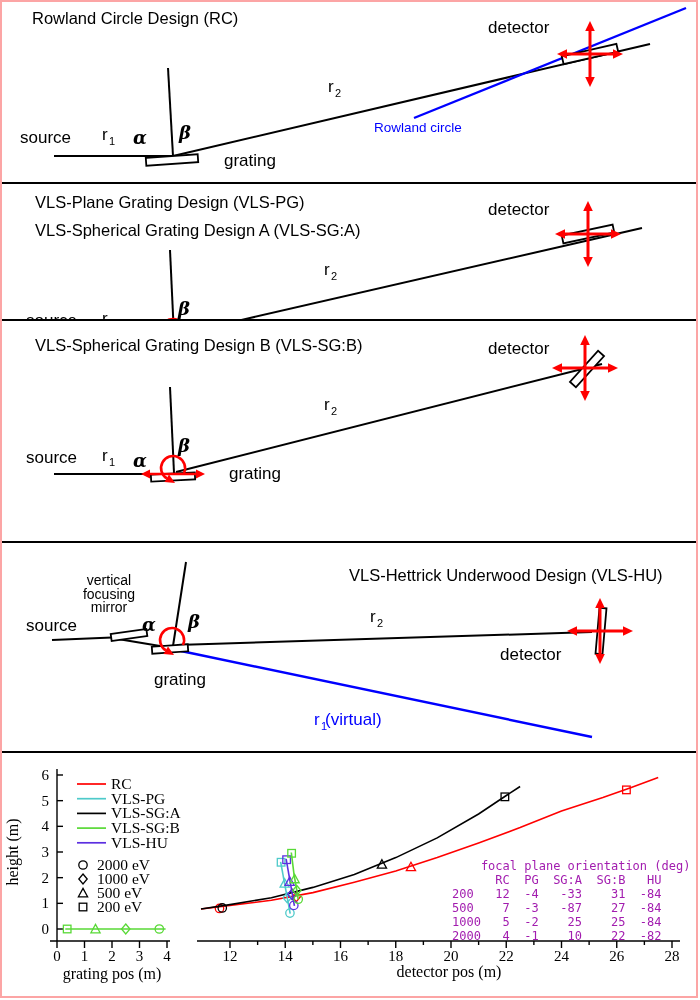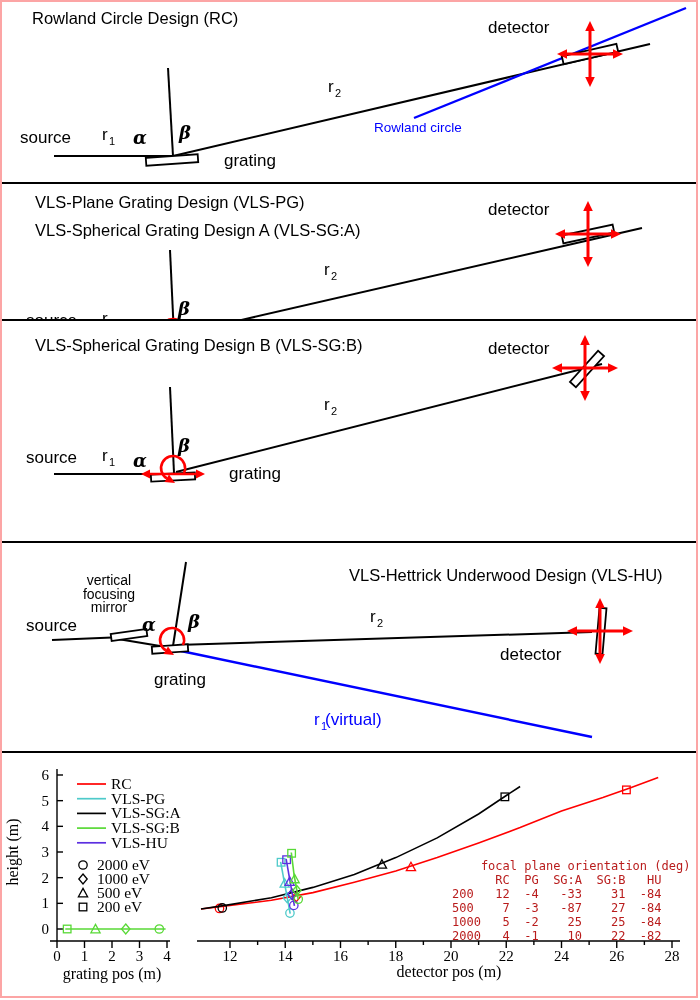--- a/index.html
+++ b/index.html
@@ -19,21 +19,21 @@
   text.g{font:italic bold 18px "DejaVu Serif",serif;}
   text.s{font:11px "Liberation Sans",sans-serif;}
   text.bl{fill:#0000ff;}
   text.bsm{font:13.5px "Liberation Sans",sans-serif;fill:#0000ff;}
   
   .ax{stroke:#000;stroke-width:1.4;fill:none;}
   text.ticklbl{font:15px "Liberation Serif",serif;}
   text.axlbl{font:16px "Liberation Serif",serif;}
   text.leg{font:15.5px "Liberation Serif",serif;}
   #fp-table{position:absolute;left:450px;top:106px;margin:0;
-    font:12px/14px "DejaVu Sans Mono",monospace;color:#b91c1c;}
+    font:12px/14px "DejaVu Sans Mono",monospace;color:#a21caf;}
 </style>
 </head>
 <body>
 
 <svg width="0" height="0" style="position:absolute" aria-hidden="true">
   <defs>
     <g id="cross" stroke="#ff0000" stroke-width="3" fill="#ff0000">
       <line x1="-25" y1="0" x2="25" y2="0"></line>
       <line x1="0" y1="-25" x2="0" y2="25"></line>
       <polygon points="33,0 23,-4.8 23,4.8" stroke="none"></polygon>

